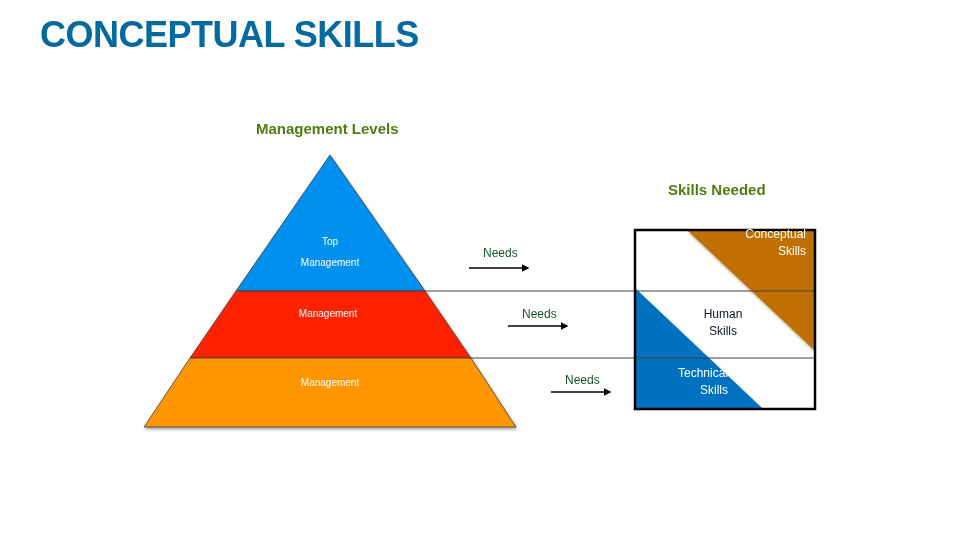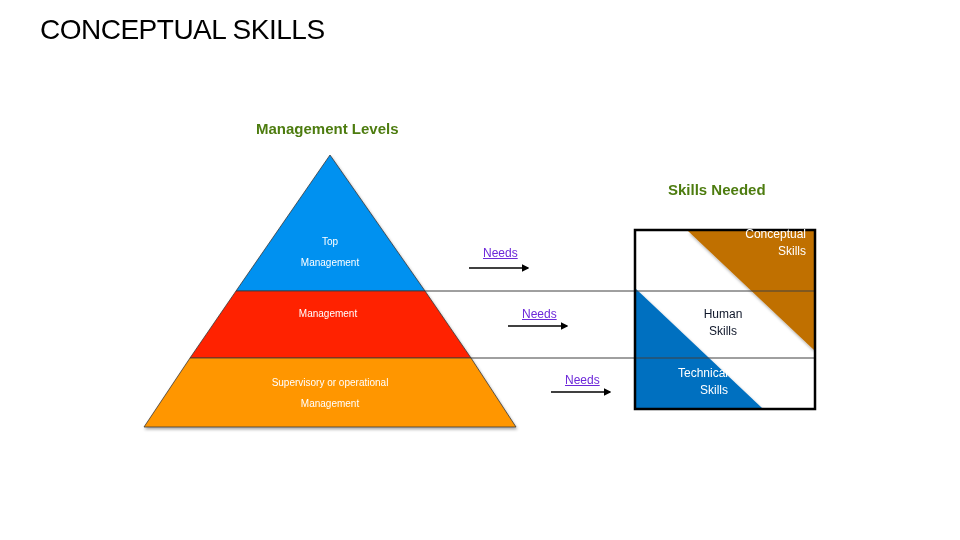--- a/index.html
+++ b/index.html
@@ -1,23 +1,23 @@
 <!DOCTYPE html>
 <html><head>
 <meta charset="utf-8">
 <style>
   html, body { margin: 0; padding: 0; }
   body { width: 960px; height: 540px; background: #ffffff; position: relative; overflow: hidden;
          font-family: "Liberation Sans", "DejaVu Sans", sans-serif; }
-  .title { position: absolute; left: 40px; top: 14px; font-size: 28px; font-weight: normal; color: #000000;
+  .title { position: absolute; left: 40px; top: 14px; font-size: 36px; font-weight: bold; color: #0369a1;
            letter-spacing: -0.5px; }
   .heading { position: absolute; font-size: 15px; font-weight: bold; color: #4d7c0f; white-space: nowrap; }
   svg.diagram { position: absolute; left: 0; top: 0; }
   .lbl { position: absolute; text-align: center; color: #ffffff; font-size: 10px; line-height: 21px; }
-  .needs { position: absolute; font-size: 12px; color: #6d28d9; text-decoration: underline; }
+  .needs { position: absolute; font-size: 12px; color: #14532d; }
   .skill-lbl { position: absolute; font-size: 12px; line-height: 17px; }
 </style>
 </head>
 <body>
 
 <div class="title">CONCEPTUAL SKILLS</div>
 
 <div class="heading" style="left:256px; top:120px;">Management Levels</div>
 <div class="heading" style="left:668px; top:181px;">Skills Needed</div>
 
@@ -60,21 +60,20 @@
 </svg>
 
 <div class="lbl" style="left:258px; top:231px; width:144px;">
   <div>Top</div>
   <div>Management</div>
 </div>
 <div class="lbl" style="left:240px; top:303px; width:176px;">
   <div>Management</div>
 </div>
 <div class="lbl" style="left:200px; top:372px; width:260px;">
-  <div>Supervisory or operational</div>
   <div>Management</div>
 </div>
 
 <div class="needs" style="left:483px; top:246px;">Needs</div>
 <div class="needs" style="left:522px; top:307px;">Needs</div>
 <div class="needs" style="left:565px; top:373px;">Needs</div>
 
 <div class="skill-lbl" style="left:720px; top:226px; width:86px; text-align:right; color:#ffffff;">
   <div>Conceptual</div>
   <div>Skills</div>

